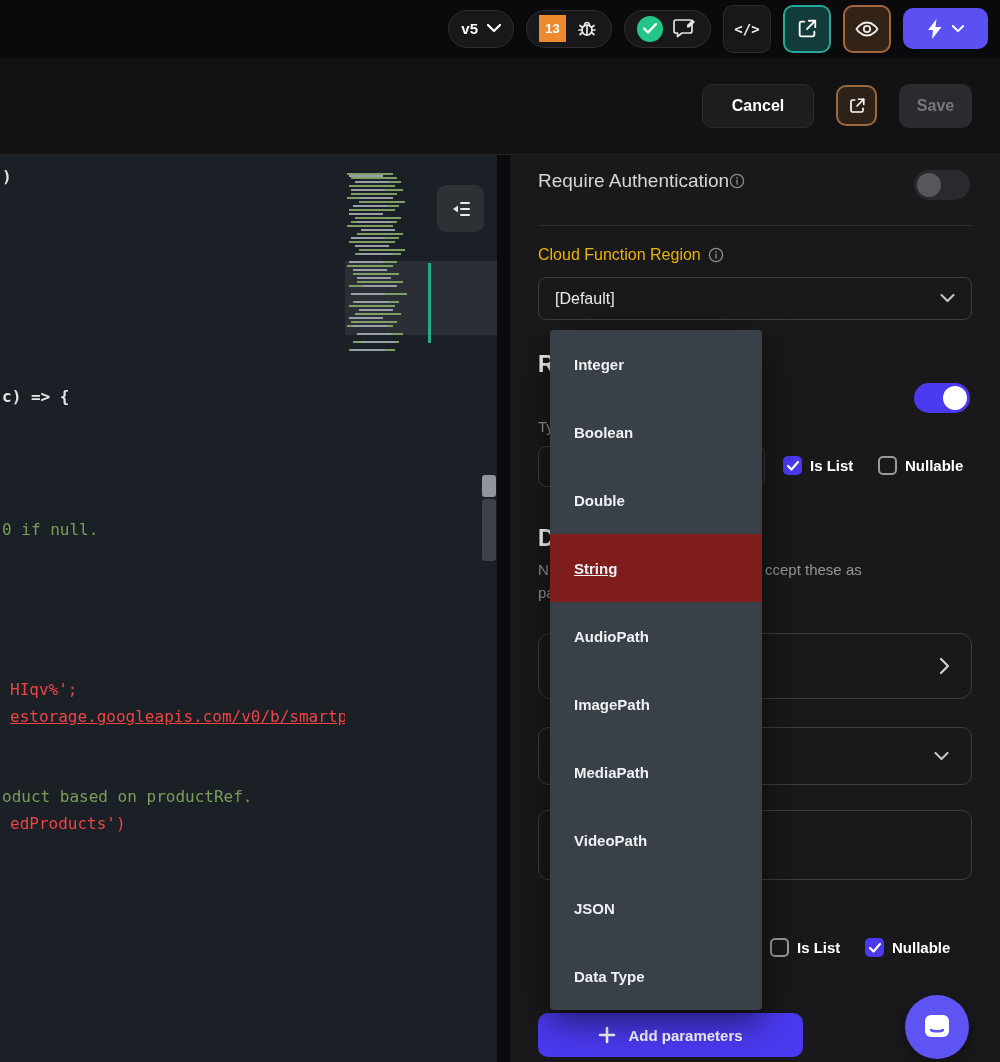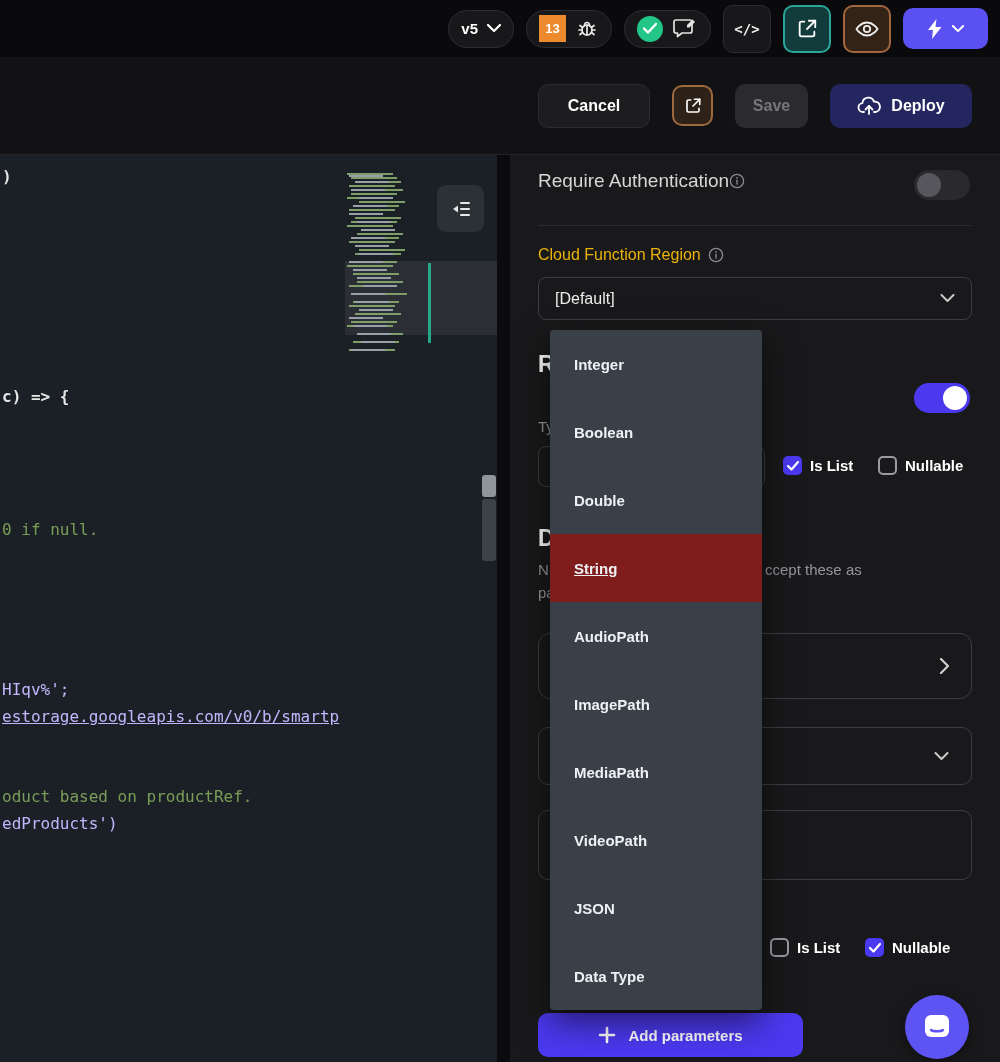--- a/index.html
+++ b/index.html
@@ -41,21 +41,21 @@
   
   .main { position:absolute; top:155px; left:0; width:1000px; height:907px; display:flex; }
 
   
   .editor { position:relative; width:497px; height:907px; background:#1b2026; overflow:hidden; }
   .code-layer { position:absolute; left:0; top:0; width:345px; height:907px; overflow:hidden; }
   .code-frag { position:absolute; left:2px; white-space:nowrap;
                font-family:"DejaVu Sans Mono", monospace; font-size:16px; }
   .c-plain { color:#e6e6e6; font-weight:600; }
   .c-comment { color:#7a9e57; }
-  .c-string { color:#c4b5fd; }
+  .c-string { color:#ef4444;margin-left:8px; }
   .u-link { text-decoration:underline; }
   .f0 { top:12px; } .f1 { top:232px; } .f2 { top:365px; } .f3 { top:525px; }
   .f4 { top:552px; } .f5 { top:632px; } .f6 { top:659px; }
 
   .minimap-viewport { position:absolute; left:345px; top:106px; width:152px; height:74px;
                       background:rgba(255,255,255,0.07); }
   .minimap-marker { position:absolute; left:428px; top:108px; width:3px; height:80px; background:#23a889; }
   .mm-green { position:absolute; left:347px; top:18px; width:46px; height:2px; background:#7d9e66;
     box-shadow: 4px 4px #7d9e66, 8px 8px #7d9e66, 2px 12px #7d9e66, 10px 16px #7d9e66,
       4px 20px #7d9e66, 0 24px #7d9e66, 12px 28px #7d9e66, 6px 32px #7d9e66, 2px 36px #7d9e66,
@@ -208,30 +208,20 @@
     <button class="btn-export">
       <span class="icon">
         <svg width="18" height="18" viewBox="0 0 24 24" fill="none" stroke="#fff" stroke-width="2.2" stroke-linecap="round" stroke-linejoin="round">
           <path d="M9 4H6a2 2 0 0 0-2 2v12a2 2 0 0 0 2 2h12a2 2 0 0 0 2-2v-3"></path>
             <path d="M14 3h7v7"></path>
             <path d="M21 3l-9 9"></path>
         </svg>
       </span>
     </button>
     <button class="btn btn-save">Save</button>
-    <button class="btn btn-deploy">
-      <span class="icon">
-        <svg width="24" height="20" viewBox="0 0 24 20" fill="none" stroke="#fff" stroke-width="1.8" stroke-linecap="round" stroke-linejoin="round">
-          <path d="M7 16H6a4.5 4.5 0 0 1-.6-8.96A6 6 0 0 1 17 5.6 4.8 4.8 0 0 1 18.5 16H17"></path>
-            <path d="M12 10v8"></path>
-            <path d="M8.5 13.5L12 10l3.5 3.5"></path>
-        </svg>
-      </span>
-      <span>Deploy</span>
-    </button>
   </div>
 
   <div class="main">
 
     <div class="editor">
       <div class="code-layer">
         <div class="code-frag c-plain f0">)</div>
         <div class="code-frag c-plain f1">c) =&gt; {</div>
         <div class="code-frag c-comment f2">0 if null.</div>
         <div class="code-frag c-string f3">HIqv%';</div>

